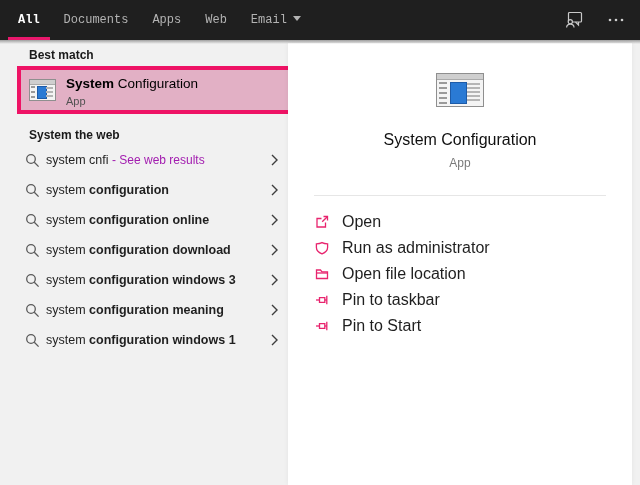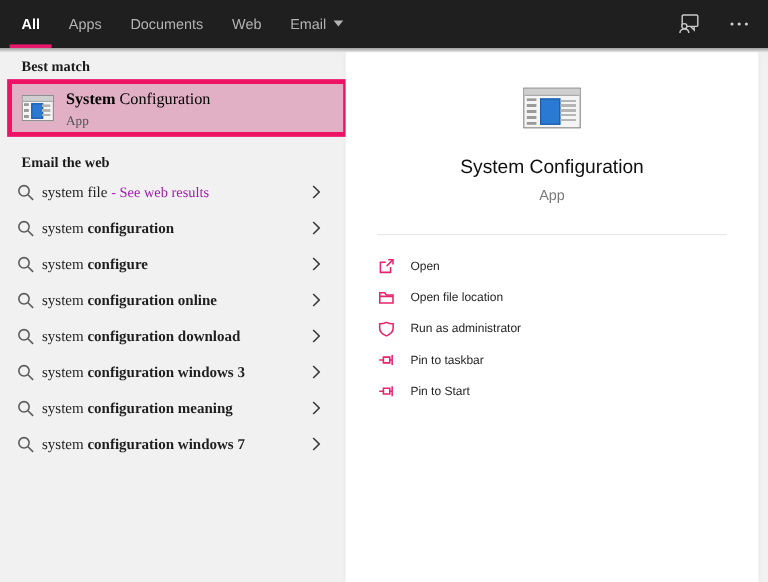--- a/index.html
+++ b/index.html
@@ -14,36 +14,36 @@
     position:absolute;top:0;left:0;width:640px;height:40px;
     background:#1f1f1f;display:flex;align-items:center;
     padding:0 16px 0 8px;box-sizing:border-box;z-index:5;
   }
   .topbar-shadow{
     position:absolute;top:40px;left:0;width:640px;height:4px;
     background:linear-gradient(rgba(60,60,60,.45),rgba(60,60,60,0));z-index:4;
   }
   .tab{
     position:relative;height:40px;line-height:40px;padding:0 10px;margin-right:4px;
-    font-size:12px;color:#b3b3b3;white-space:nowrap;cursor:default;
+    font-size:12px;color:#b3b3b3;white-space:nowrap;cursor:default;font-family:Liberation Mono, monospace;
   }
   .tab.active{color:#ffffff;font-weight:bold;}
   .tab.active::after{
     content:"";position:absolute;left:0;right:0;bottom:0;height:3px;background:#e8186c;
   }
   .tab .tri{
     display:inline-block;width:0;height:0;margin-left:6px;vertical-align:2px;
     border-left:4px solid transparent;border-right:4px solid transparent;
     border-top:5px solid #b3b3b3;
   }
   .topbar-spacer{flex:1;}
   .tb-icon{display:flex;align-items:center;justify-content:center;height:40px;}
   .tb-icon.feedback{margin-right:24px;}
   
-  .left-panel{position:absolute;top:40px;left:0;width:232px;bottom:0;font-family:Liberation Serif, serif;}
+  .left-panel{position:absolute;top:40px;left:11px;width:232px;bottom:0;}
   .section-label{
     position:absolute;left:18px;font-size:12px;font-weight:bold;color:#1a1a1a;white-space:nowrap;
   }
   .lbl-best{top:8px;}
   .lbl-web{top:88px;}
   .best-match{
     position:absolute;left:6px;top:26px;width:284px;height:48px;box-sizing:border-box;
     background:#e2b0c5;border:4px solid #ee1365;
     display:flex;align-items:center;cursor:pointer;
   }
@@ -66,21 +66,21 @@
     position:absolute;left:288px;top:43px;width:344px;bottom:0;background:#ffffff;
     box-shadow:0 0 5px rgba(0,0,0,.06);
   }
   .pv-icon-wrap{display:flex;justify-content:center;margin-top:30px;}
   .pv-title{margin-top:24px;text-align:center;font-size:16px;color:#101010;}
   .pv-sub{margin-top:7px;text-align:center;font-size:12px;color:#7a7a7a;}
   .pv-divider{margin:25px 26px 0 26px;border-top:1px solid #e6e6e6;height:0;}
   .actions{margin-top:13px;}
   .action{display:flex;align-items:center;height:26px;padding-left:27px;cursor:pointer;}
   .action .aicon{width:14px;height:14px;flex:0 0 14px;display:flex;align-items:center;}
-  .action .alabel{margin-left:13px;font-size:10px;color:#1f1f1f;white-space:nowrap;}
+  .action .alabel{margin-left:13px;font-size:16px;color:#1f1f1f;white-space:nowrap;}
   
   .appicon{position:relative;background:#f4f4f4;border:1px solid #8f8f8f;box-sizing:border-box;}
   .appicon.big{width:48px;height:34px;}
   .appicon.sm{width:27px;height:22px;flex:0 0 27px;margin-left:8px;}
   .appicon .titlebar{position:absolute;top:0;left:0;right:0;background:#cfcfcf;border-bottom:1px solid #ababab;}
   .appicon.big .titlebar{height:5px;}
   .appicon.sm .titlebar{height:4px;}
   .appicon .leftlines{position:absolute;background:repeating-linear-gradient(to bottom,#9a9a9a 0 2px,rgba(0,0,0,0) 2px 5px);}
   .appicon.big .leftlines{left:2px;top:8px;width:8px;height:22px;}
   .appicon.sm .leftlines{left:1px;top:6px;width:4px;height:13px;}
@@ -90,22 +90,22 @@
   .appicon .rightlines{position:absolute;background:repeating-linear-gradient(to bottom,#b5b5b5 0 2px,rgba(0,0,0,0) 2px 4px);}
   .appicon.big .rightlines{right:3px;top:9px;width:13px;height:20px;}
   .appicon.sm .rightlines{right:2px;top:7px;width:7px;height:11px;}
   svg{display:block;}
 </style>
 </head>
 <body>
 
 <div class="topbar">
   <span class="tab active"><span>All</span></span>
+  <span class="tab"><span>Documents</span></span>
   <span class="tab"><span>Apps</span></span>
-  <span class="tab"><span>Documents</span></span>
   <span class="tab"><span>Web</span></span>
   <span class="tab"><span>Email</span><span class="tri"></span></span>
   <span class="topbar-spacer"></span>
   <span class="tb-icon feedback">
     <svg width="20" height="18" viewBox="0 0 20 18" fill="none" stroke="#c9c9c9" stroke-width="1.2">
       <rect x="4.5" y="1.5" width="13" height="9.5" rx="1"></rect>
       <path d="M14.5 11 L14.5 14 L11.5 11"></path>
       <circle cx="6.3" cy="10.8" r="2.1" fill="#1f1f1f"></circle>
       <path d="M2.6 16.5 C2.6 14.3 4.2 13.1 6.3 13.1 C8.4 13.1 10 14.3 10 16.5" fill="#1f1f1f"></path>
     </svg>
@@ -130,32 +130,32 @@
         <span class="leftlines"></span>
         <span class="bluebox"></span>
         <span class="rightlines"></span>
     </span>
     <span class="bm-text">
       <span class="bm-title"><span class="b">System</span><span> Configuration</span></span>
       <div class="bm-sub">App</div>
     </span>
   </div>
 
-  <div class="section-label lbl-web">Email the web</div>
+  <div class="section-label lbl-web">System the web</div>
 
   <div class="suggestions">
 
     <div class="srow">
       <span class="sicon">
           <svg width="15" height="15" viewBox="0 0 15 15" fill="none" stroke="#5a5a5a" stroke-width="1.3">
             <circle cx="6" cy="6" r="4.3"></circle>
             <line x1="9.3" y1="9.3" x2="13.6" y2="13.6"></line>
           </svg>
         </span>
-      <span class="stext"><span>system file </span><span class="b"></span><span class="muted">- See web results</span></span>
+      <span class="stext"><span>system cnfi </span><span class="b"></span><span class="muted">- See web results</span></span>
       <span class="chev">
           <svg width="7" height="12" viewBox="0 0 7 12" fill="none" stroke="#3d3d3d" stroke-width="1.4">
             <path d="M1 1 L6 6 L1 11"></path>
           </svg>
         </span>
     </div>
 
     <div class="srow">
       <span class="sicon">
           <svg width="15" height="15" viewBox="0 0 15 15" fill="none" stroke="#5a5a5a" stroke-width="1.3">
@@ -164,34 +164,20 @@
           </svg>
         </span>
       <span class="stext"><span>system </span><span class="b">configuration</span><span class="muted"></span></span>
       <span class="chev">
           <svg width="7" height="12" viewBox="0 0 7 12" fill="none" stroke="#3d3d3d" stroke-width="1.4">
             <path d="M1 1 L6 6 L1 11"></path>
           </svg>
         </span>
     </div>
 
-    <div class="srow">
-      <span class="sicon">
-          <svg width="15" height="15" viewBox="0 0 15 15" fill="none" stroke="#5a5a5a" stroke-width="1.3">
-            <circle cx="6" cy="6" r="4.3"></circle>
-            <line x1="9.3" y1="9.3" x2="13.6" y2="13.6"></line>
-          </svg>
-        </span>
-      <span class="stext"><span>system </span><span class="b">configure</span><span class="muted"></span></span>
-      <span class="chev">
-          <svg width="7" height="12" viewBox="0 0 7 12" fill="none" stroke="#3d3d3d" stroke-width="1.4">
-            <path d="M1 1 L6 6 L1 11"></path>
-          </svg>
-        </span>
-    </div>
 
     <div class="srow">
       <span class="sicon">
           <svg width="15" height="15" viewBox="0 0 15 15" fill="none" stroke="#5a5a5a" stroke-width="1.3">
             <circle cx="6" cy="6" r="4.3"></circle>
             <line x1="9.3" y1="9.3" x2="13.6" y2="13.6"></line>
           </svg>
         </span>
       <span class="stext"><span>system </span><span class="b">configuration online</span><span class="muted"></span></span>
       <span class="chev">
@@ -246,21 +232,21 @@
         </span>
     </div>
 
     <div class="srow">
       <span class="sicon">
           <svg width="15" height="15" viewBox="0 0 15 15" fill="none" stroke="#5a5a5a" stroke-width="1.3">
             <circle cx="6" cy="6" r="4.3"></circle>
             <line x1="9.3" y1="9.3" x2="13.6" y2="13.6"></line>
           </svg>
         </span>
-      <span class="stext"><span>system </span><span class="b">configuration windows 7</span><span class="muted"></span></span>
+      <span class="stext"><span>system </span><span class="b">configuration windows 1</span><span class="muted"></span></span>
       <span class="chev">
           <svg width="7" height="12" viewBox="0 0 7 12" fill="none" stroke="#3d3d3d" stroke-width="1.4">
             <path d="M1 1 L6 6 L1 11"></path>
           </svg>
         </span>
     </div>
 
   </div>
 </div>
 
@@ -286,34 +272,34 @@
           <path d="M8.5 1.5 H12.5 V5.5"></path>
           <path d="M12.3 1.7 L7.2 6.8"></path>
         </svg>
       </span>
       <span class="alabel">Open</span>
     </div>
 
     <div class="action">
       <span class="aicon">
         <svg width="14" height="14" viewBox="0 0 14 14" fill="none" stroke="#e8246e" stroke-width="1.3">
+          <path d="M7 1.6 C8.7 2.5 10.9 2.8 12.6 2.8 V6.6 C12.6 9.6 10.2 11.7 7 12.9 C3.8 11.7 1.4 9.6 1.4 6.6 V2.8 C3.1 2.8 5.3 2.5 7 1.6 Z"></path>
+        </svg>
+      </span>
+      <span class="alabel">Run as administrator</span>
+    </div>
+
+    <div class="action">
+      <span class="aicon">
+        <svg width="14" height="14" viewBox="0 0 14 14" fill="none" stroke="#e8246e" stroke-width="1.3">
           <path d="M1.5 3 H5.5 L7 4.8 H12.5 V11.5 H1.5 Z"></path>
           <path d="M1.5 6 H12.5"></path>
         </svg>
       </span>
       <span class="alabel">Open file location</span>
-    </div>
-
-    <div class="action">
-      <span class="aicon">
-        <svg width="14" height="14" viewBox="0 0 14 14" fill="none" stroke="#e8246e" stroke-width="1.3">
-          <path d="M7 1.6 C8.7 2.5 10.9 2.8 12.6 2.8 V6.6 C12.6 9.6 10.2 11.7 7 12.9 C3.8 11.7 1.4 9.6 1.4 6.6 V2.8 C3.1 2.8 5.3 2.5 7 1.6 Z"></path>
-        </svg>
-      </span>
-      <span class="alabel">Run as administrator</span>
     </div>
 
     <div class="action">
       <span class="aicon">
         <svg width="14" height="14" viewBox="0 0 14 14" fill="none" stroke="#e8246e" stroke-width="1.3">
           <path d="M1 7 H4.5"></path>
           <path d="M4.5 4.6 H9.8 V9.4 H4.5 Z"></path>
           <path d="M11.8 2.8 V11.2"></path>
           <path d="M9.8 7 H11.8"></path>
         </svg>

